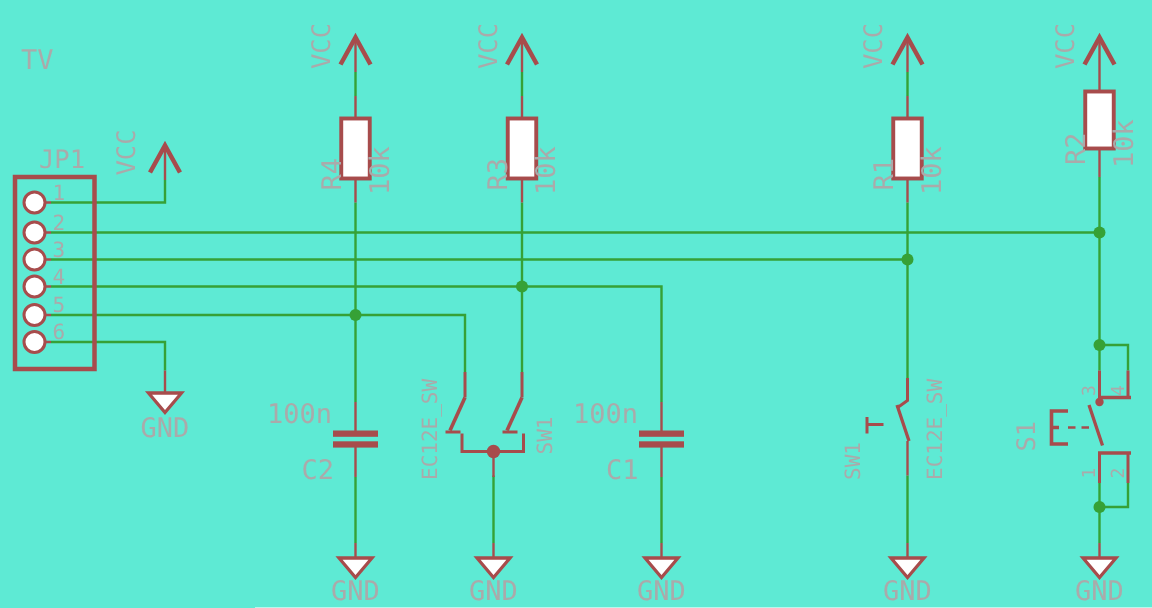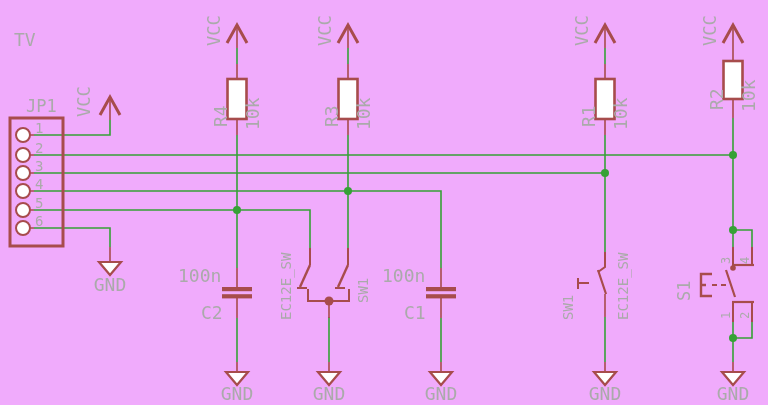--- a/index.html
+++ b/index.html
@@ -1,16 +1,16 @@
 <!DOCTYPE html>
 <html style="--wire: #36a136; --part: #a74c4c; --text: #aaaaaa;"><head>
 <meta charset="utf-8">
 <style>
   html,body{margin:0;padding:0;background:#ffffff;}
-  .stage{position:relative;width:768px;height:405px;background:#f0abfc;overflow:hidden;}
+  .stage{position:relative;width:768px;height:405px;background:#5eead4;overflow:hidden;}
   svg{display:block;}
   text{font-family:"DejaVu Sans Mono","Liberation Mono",monospace;fill:var(--text);}
   .wire{stroke:var(--wire);stroke-width:1.6;fill:none;}
   .part{stroke:var(--part);fill:none;}
   .partfill{fill:var(--part);stroke:none;}
   .whitefill{fill:#ffffff;}
   .dot{fill:var(--wire);stroke:none;}
   .t18{font-size:18px;}
   .t17{font-size:17px;}
   .t14{font-size:14px;}

